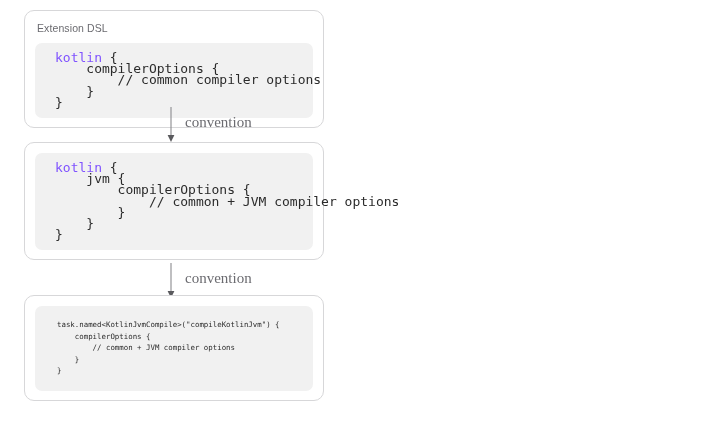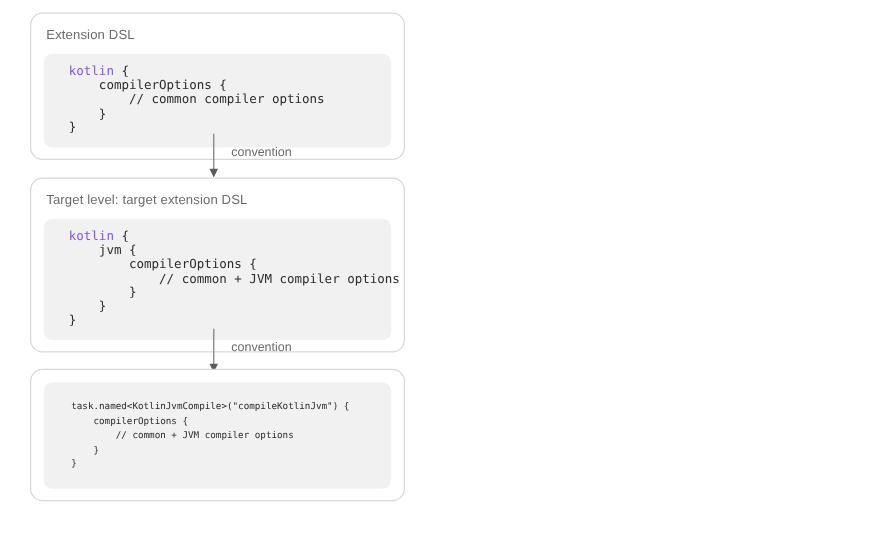--- a/index.html
+++ b/index.html
@@ -48,21 +48,21 @@
     border-radius: 7px;
     padding: 9px 10px 10px 10px;
     box-sizing: border-box;
   }
   .code-panel.wide {
     padding: 13px 10px 14px 10px;
   }
   pre.code {
     margin: 0;
     font-family: "DejaVu Sans Mono", "Liberation Mono", monospace;
-    font-size: 10px;
+    font-size: 13px;
     line-height: 11.2px;
     color: #2b2b2b;
     white-space: pre;
     letter-spacing: 0px;
     padding-left: 10px;
   }
   pre.code.flush {
     padding-left: 12px;
     font-size: 7.4px;
     line-height: 11.6px;
@@ -88,24 +88,25 @@
   .conn-svg {
     position: absolute;
     left: 0;
     top: 0;
     overflow: visible;
   }
   .conn-label {
     position: absolute;
     left: 25px;
     top: 9px;
-    font-size: 10px;
+    font-size: 15px;
     line-height: 13px;
     color: #6b6b70;
     white-space: nowrap;
+    font-family: Liberation Serif, serif;
   }
 </style>
 </head>
 <body>
 
 <div id="diagram">
 
   <div class="card" id="card-extension">
     <div class="card-title">Extension DSL</div>
     <div class="code-panel">
@@ -119,21 +120,20 @@
 
   <div class="connector" id="connector-1">
     <svg class="conn-svg" width="30" height="36" viewBox="0 0 30 36">
       <line x1="11" y1="0" x2="11" y2="30" stroke="#8a8a8e" stroke-width="1.1"></line>
       <polygon points="11,35 7.6,28 14.4,28" fill="#5a5a5e"></polygon>
     </svg>
     <div class="conn-label">convention</div>
   </div>
 
   <div class="card" id="card-target">
-    <div class="card-title">Target level: target extension DSL</div>
     <div class="code-panel">
       <pre class="code"><span class="kw">kotlin</span><span> {
     jvm {
         compilerOptions {
             // common + JVM compiler options
         }
     }
 }</span></pre>
     </div>
   </div>

